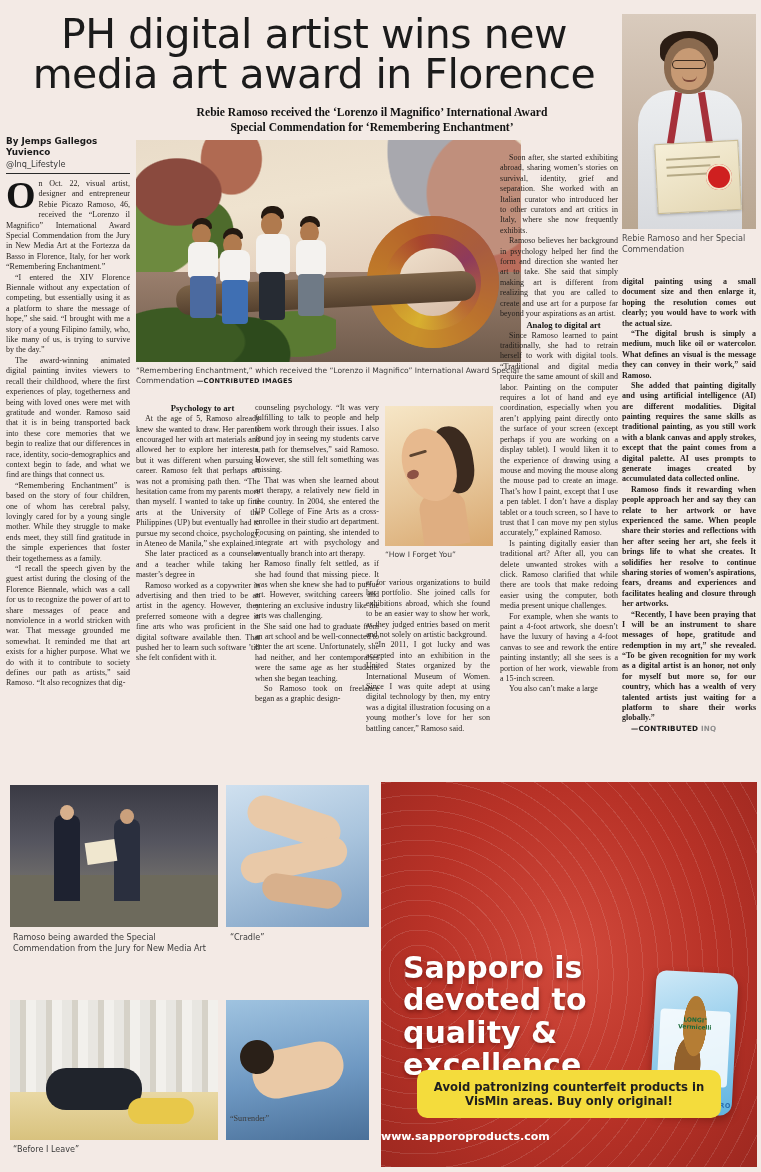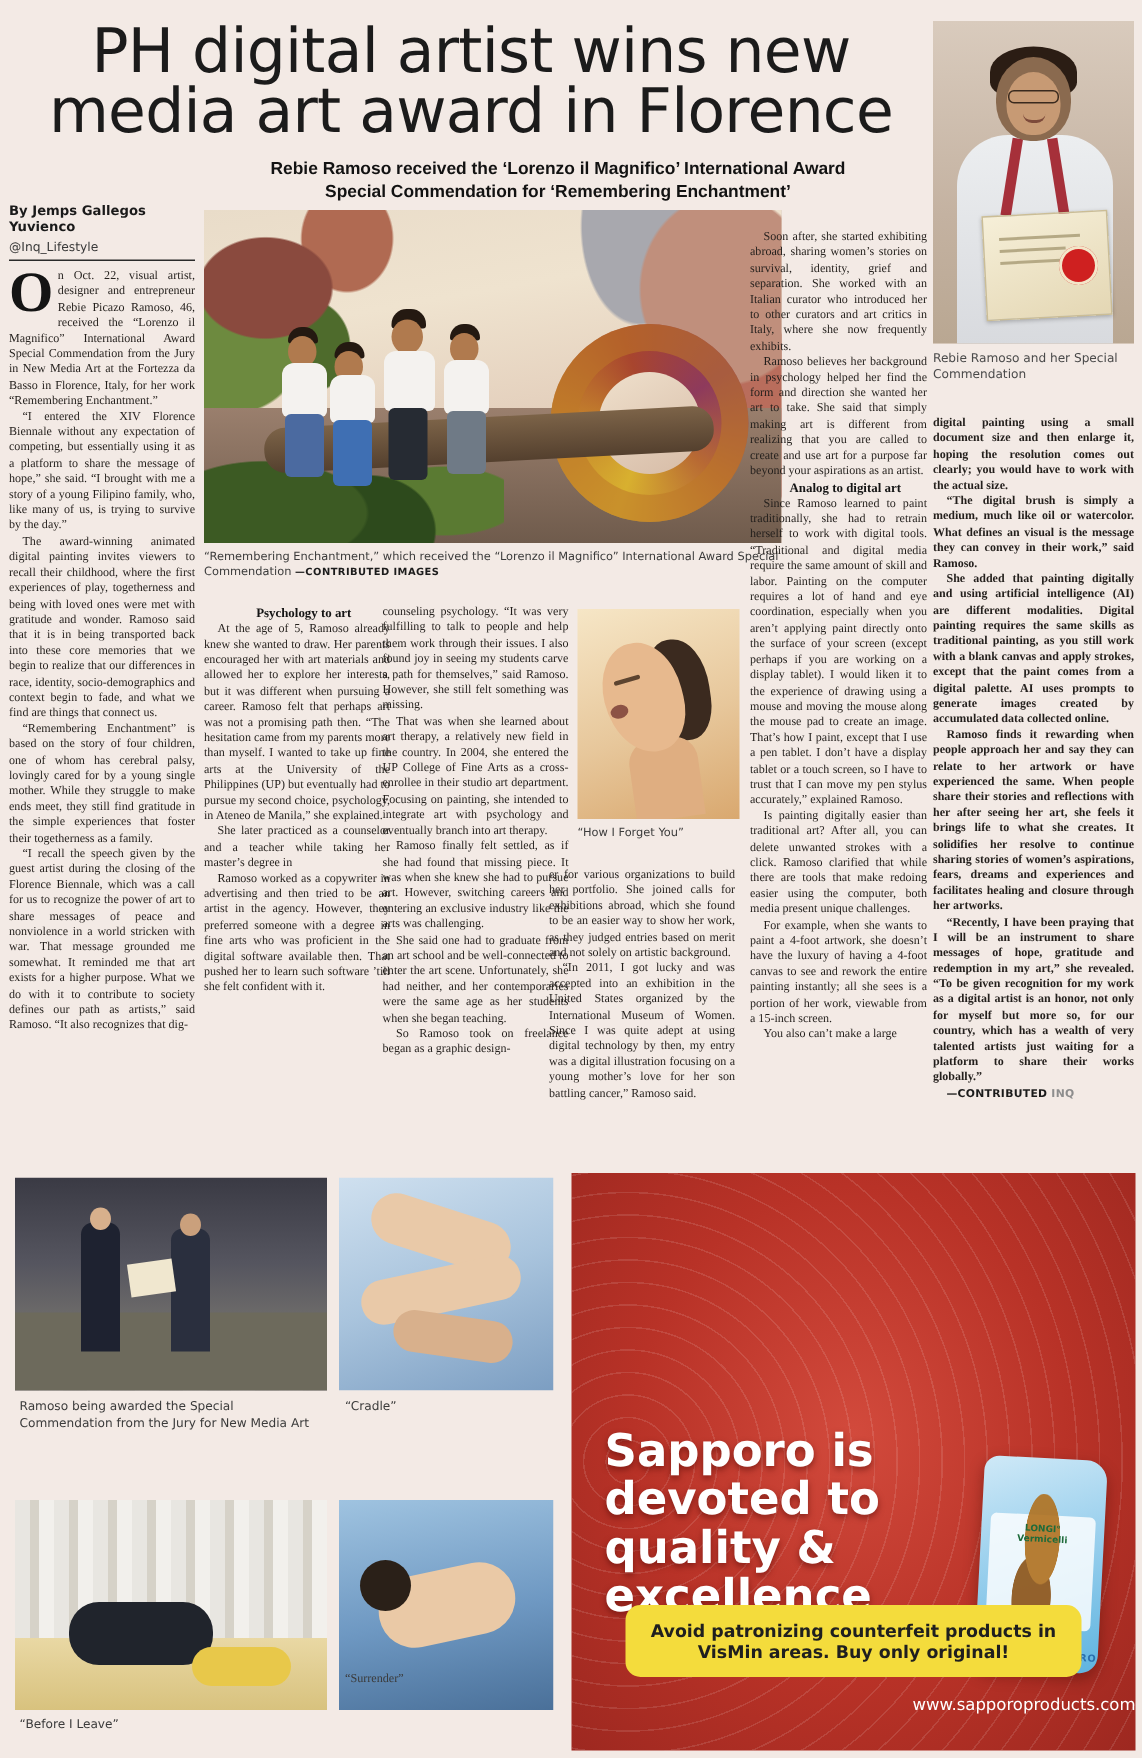--- a/index.html
+++ b/index.html
@@ -16,21 +16,21 @@
   .headline {
     position: absolute; left: 10px; top: 14px; width: 608px;
     text-align: center;
     font-family: "DejaVu Sans", sans-serif;
     font-size: 41px; line-height: 0.98; font-weight: 400;
     color: #1b1b1b; letter-spacing: -0.5px;
   }
   .deck {
     position: absolute; left: 126px; top: 106px; width: 492px;
     text-align: center;
-    font-family: Liberation Sans, sans-serif;
+    font-family: Liberation Serif, serif;
     font-weight: bold; font-size: 11.6px; line-height: 1.28; color: #121212;
   }
   .headshot {
     position: absolute; left: 622px; top: 14px; width: 134px; height: 215px;
     overflow: hidden; background: #c9b6a4;
   }
   .hs-wall { position:absolute; inset:0; background:linear-gradient(180deg,#d9cbbd,#c4b2a1 60%,#b9a792); }
   .hs-head { position:absolute; left:42px; top:24px; width:50px; height:56px; border-radius:50% 50% 46% 46%;
      background:#8a6a4f; }
   .hs-hair { position:absolute; left:38px; top:17px; width:58px; height:34px; border-radius:50% 50% 30% 30%;
@@ -254,22 +254,22 @@
   .ad-pack .pk-band { position:absolute; left:0; right:0; bottom:6px; text-align:center;
     font-family:"DejaVu Sans", sans-serif; font-size:6.5px; font-weight:bold; color:#2a6fae; letter-spacing:.5px;}
   .ad-banner {
     position:absolute; left:36px; top:288px; width:304px; height:48px;
     background:#f4dc3c; border-radius:10px;
     display:flex; align-items:center; justify-content:center; text-align:center;
     font-family:"DejaVu Sans", sans-serif; font-weight:bold; font-size:11.6px;
     line-height:1.22; color:#1f1f1f; padding:0 8px;
   }
   .ad-url {
-    position:absolute; left:0; right:0; top:348px; text-align:right;
-    font-family:"DejaVu Sans", sans-serif; font-weight:normal; font-size:11px; color:#ffffff;padding-left:16px;
+    position:absolute; left:0; right:0; top:348px; text-align:left;
+    font-family:"DejaVu Sans", sans-serif; font-weight:bold; font-size:11px; color:#ffffff;
   }
 </style>
 </head>
 <body>
 
 <div class="page">
 
   <div class="masthead">
     <div class="headline">PH digital artist wins new media art award in Florence</div>
     <div class="deck">

